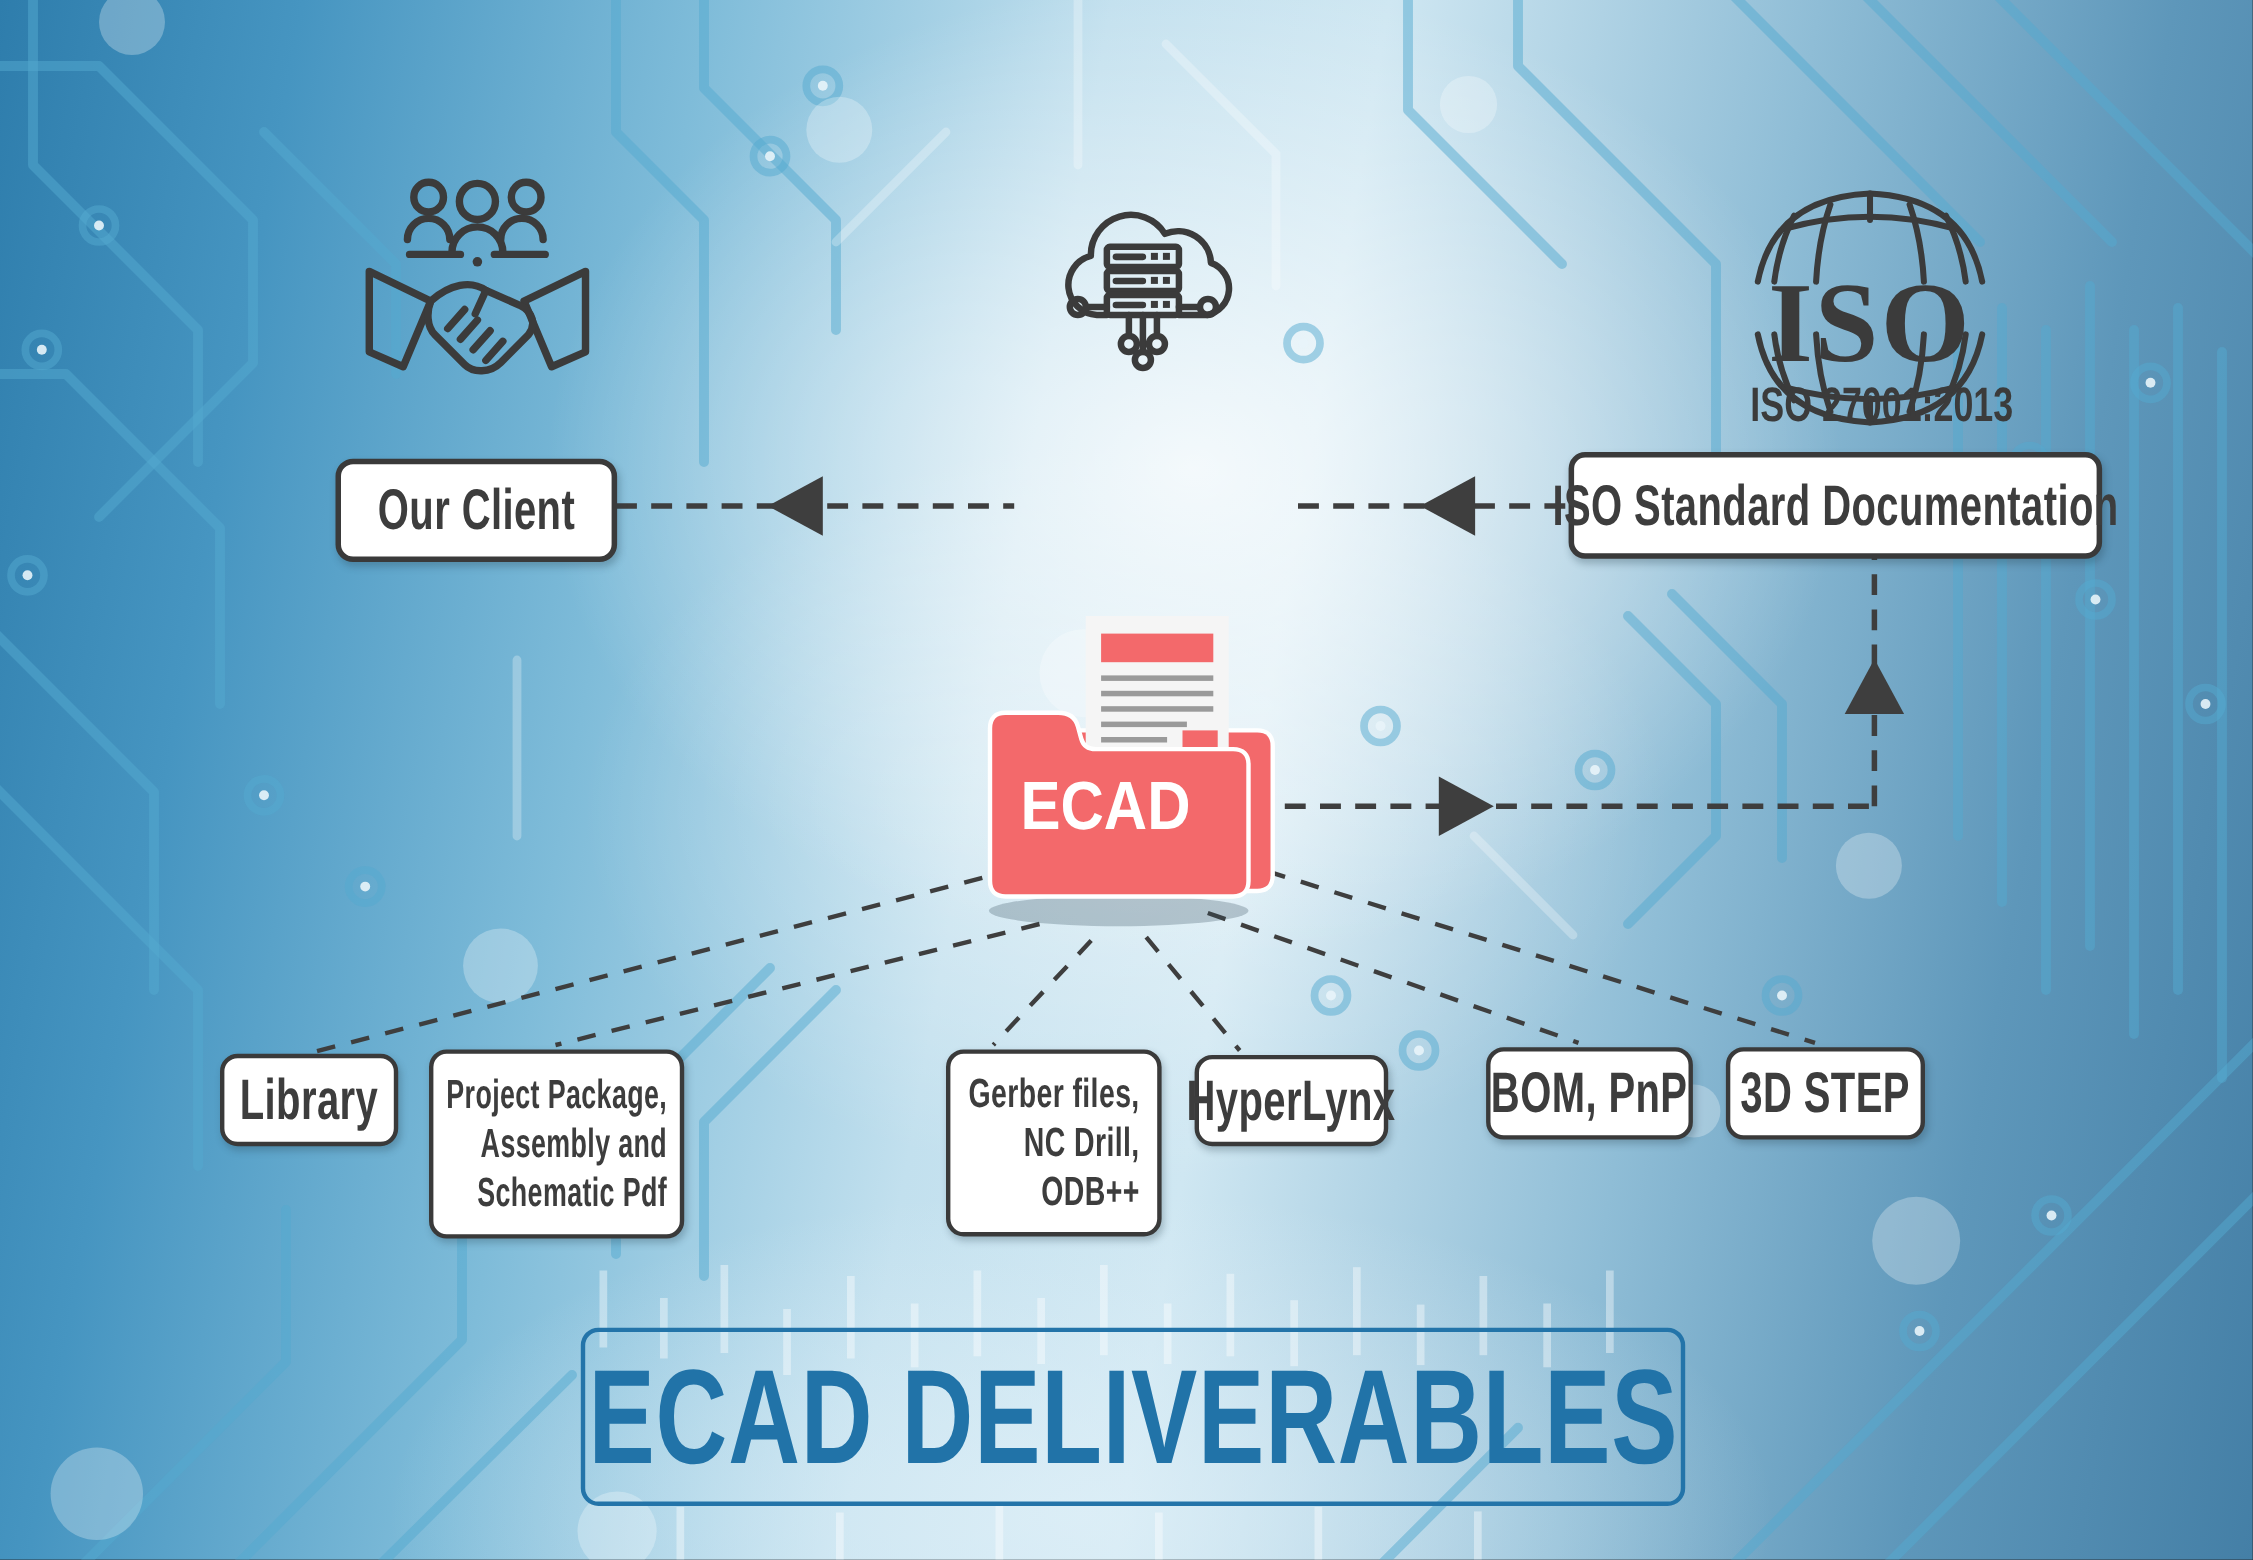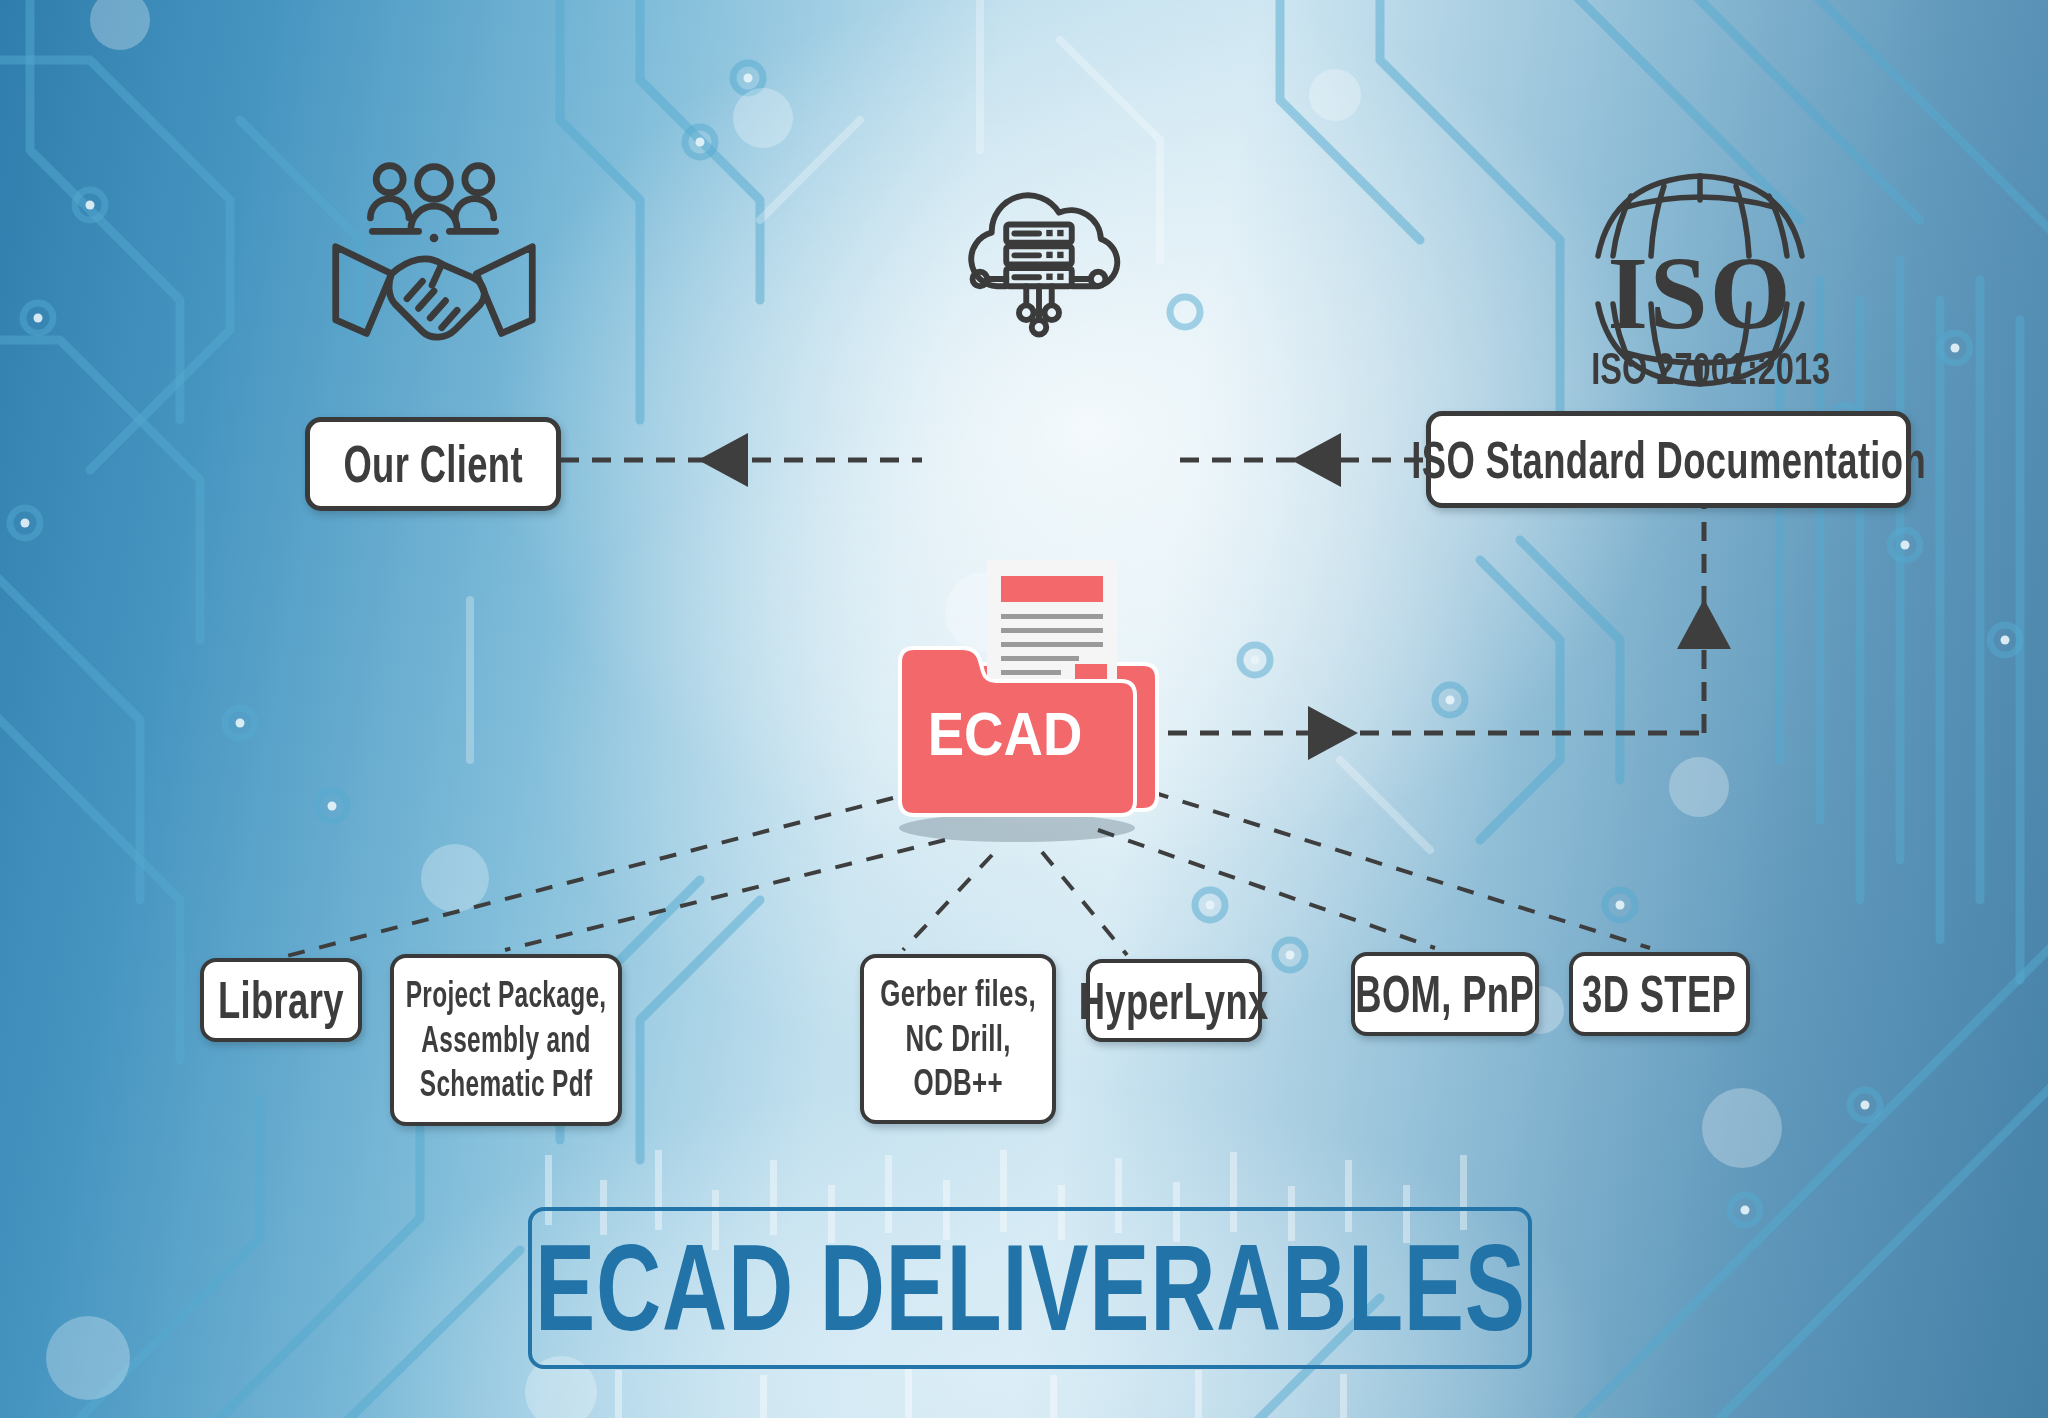--- a/index.html
+++ b/index.html
@@ -16,21 +16,21 @@
   .layer{position:absolute;left:0;top:0;width:2048px;height:1418px;}
   .node-box{
     position:absolute;display:flex;align-items:center;justify-content:center;
     background:#ffffff;border:5px solid #3a3a3a;border-radius:16px;
     box-shadow:2px 4px 7px rgba(35,60,75,.28);
     color:#3d3d3d;font-weight:bold;text-align:center;
   }
   .squish{display:block;transform:scaleX(.70);transform-origin:center;white-space:nowrap;}
   .squish .ln{display:block;}
   .single{font-size:52px;letter-spacing:.5px;}
-  .multi{font-size:37px;line-height:1.2;letter-spacing:.5px;}
+  .multi{font-size:37px;line-height:1.2;letter-spacing:.5px;text-align:right;}
   .title-box{
     position:absolute;left:528px;top:1207px;width:996px;height:154px;
     border:4px solid #2374a9;border-radius:16px;
     display:flex;align-items:center;justify-content:center;
   }
   .title-text{
     color:#2173a8;font-weight:bold;font-size:122px;letter-spacing:1px;
     transform:scaleX(.74);transform-origin:center;white-space:nowrap;
   }
   .icon{position:absolute;}
@@ -268,21 +268,21 @@
     </g>
     <text x="135" y="172" text-anchor="middle" fill="#3b3b3b" style="font-family:&quot;Liberation Serif&quot;,serif;font-weight:bold;font-size:104px;letter-spacing:2px;">ISO</text>
   </svg>
   <div class="iso-cert">
     <span class="squish" style="transform:scaleX(.74);">ISO 27001:2013</span>
   </div>
 
   <div class="node-box single" style="left:305px;top:417px;width:246px;height:84px;">
     <span class="squish">Our Client</span>
   </div>
-  <div class="node-box single" style="left:1426px;top:411px;width:475px;height:87px;">
+  <div class="node-box single" style="left:1426px;top:411px;width:475px;height:87px;border-radius:15px;">
     <span class="squish">ISO Standard Documentation</span>
   </div>
 
   <div class="icon" style="left:877px;top:548px;width:300px;height:300px;">
     <svg width="300" height="300" viewBox="0 0 300 300" aria-hidden="true">
       <ellipse cx="140" cy="280" rx="118" ry="14" fill="rgba(55,80,95,0.28)"></ellipse>
       <path d="M60,118 H266 Q278,118 278,130 V248 Q278,260 266,260 H60 Z" fill="#f3696b" stroke="#ffffff" stroke-width="8" stroke-linejoin="round" style="paint-order:stroke;"></path>
       <g>
         <rect x="110" y="12" width="130" height="170" fill="#f5f5f5"></rect>
         <rect x="124" y="28" width="102" height="26" fill="#f3696b"></rect>

